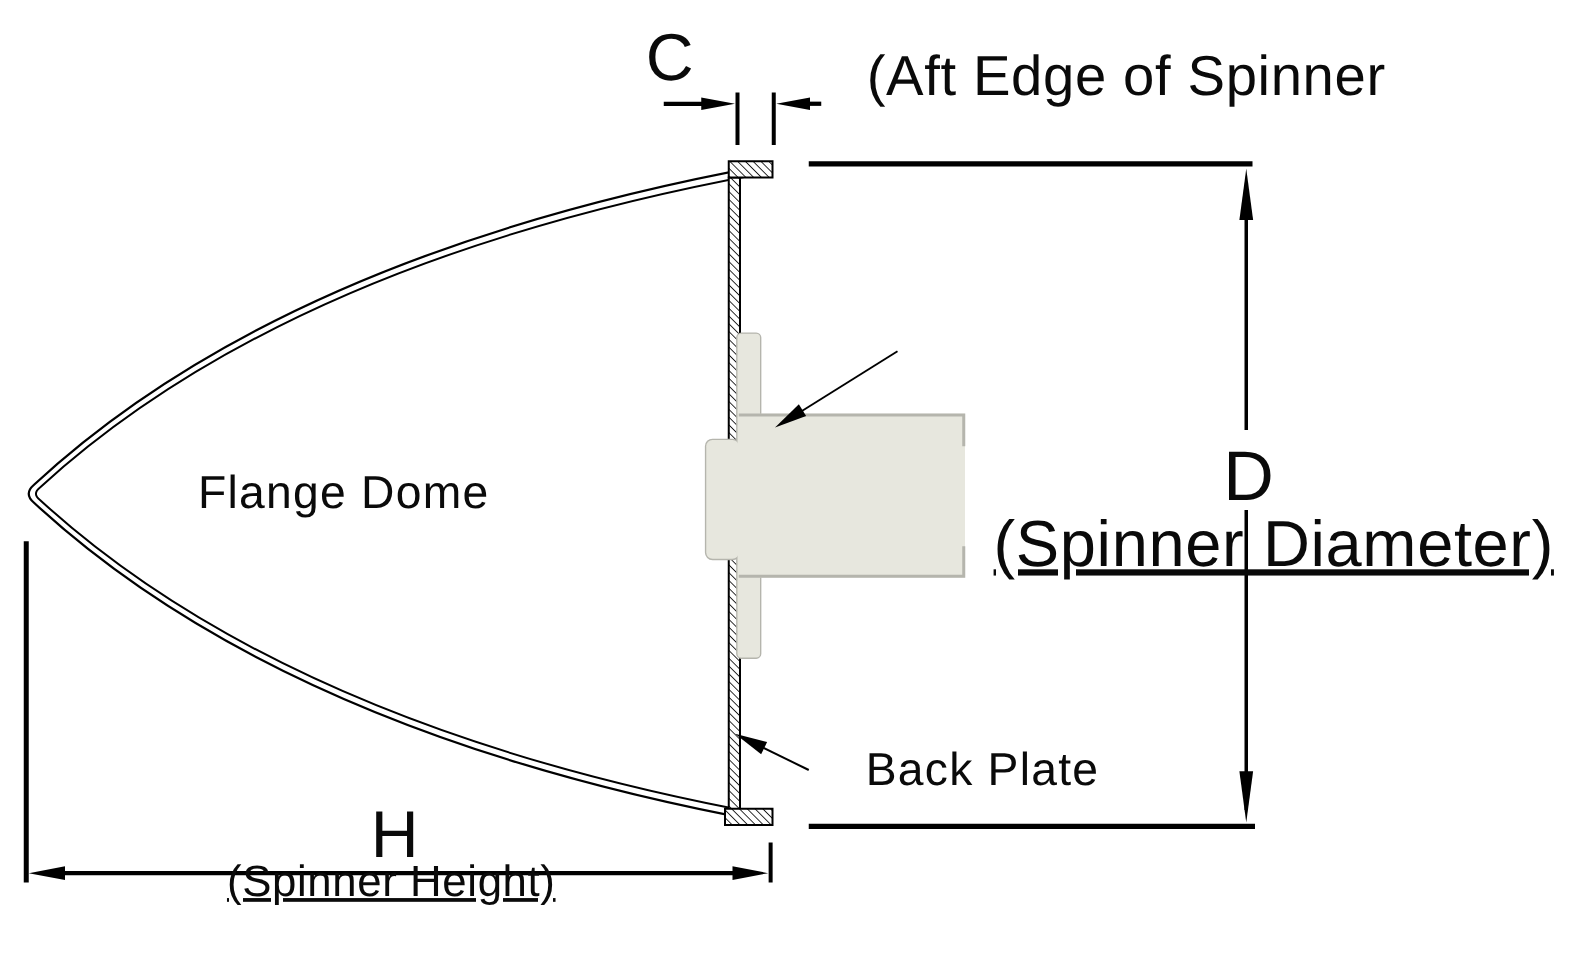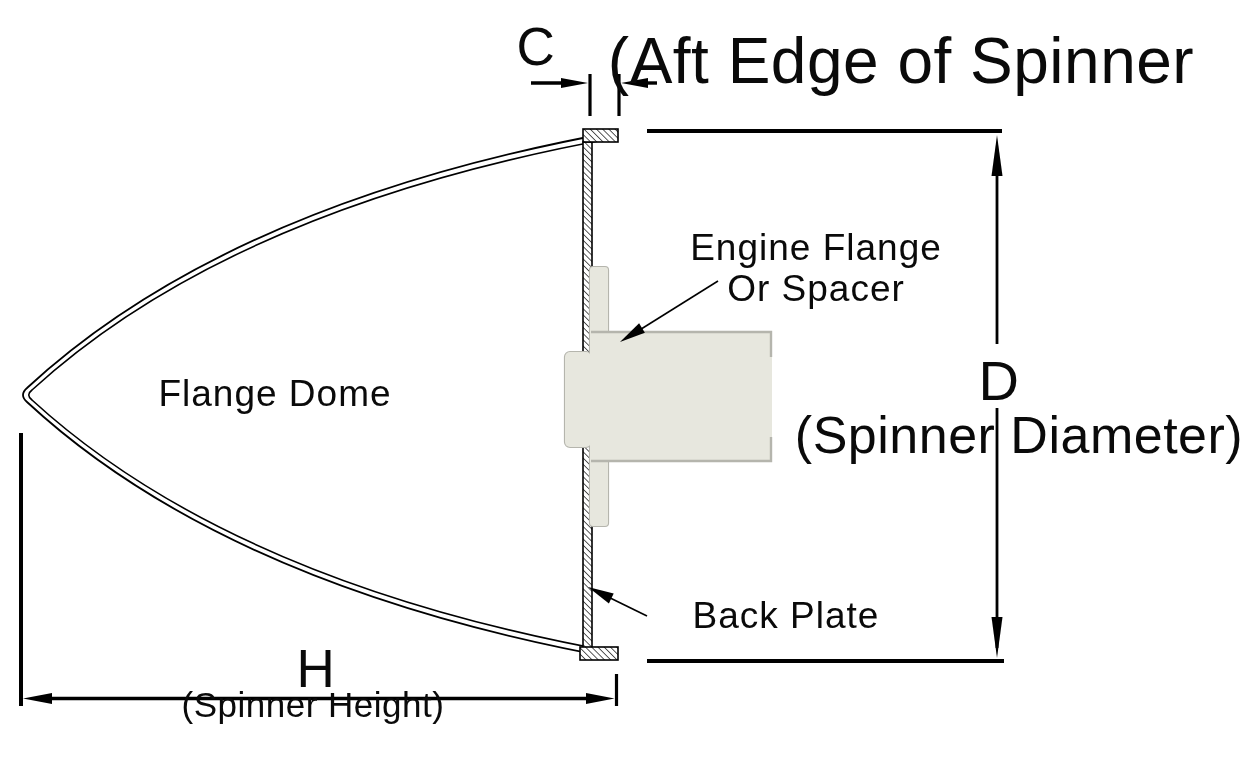--- a/index.html
+++ b/index.html
@@ -7,22 +7,22 @@
     position:relative;width:1255px;height:776px;background:#ffffff;
     font-family:"Liberation Sans", sans-serif;color:#000;overflow:hidden;
   }
   .stage svg{position:absolute;left:0;top:0;}
   .lbl{
     position:absolute;transform:translate(-50%,-50%);
     white-space:nowrap;text-align:center;line-height:1.06;
     color:#0a0a0a;letter-spacing:0.5px;
   }
   .dim-letter{font-size:53px;}
-  .dim-desc{font-size:52px;}
-  .note{font-size:64px;line-height:1.1;text-align:center;}
+  .dim-desc{font-size:52px;text-decoration:underline;}
+  .note{font-size:45px;line-height:1.1;text-align:center;}
   .part-label{font-size:37px;letter-spacing:1px;line-height:1.12;}
 </style>
 </head>
 <body>
 
 <div class="stage">
 
   <svg width="1255" height="776" viewBox="0 0 1255 776">
     <defs>
       <pattern id="hatch" width="4.4" height="4.4" patternUnits="userSpaceOnUse" patternTransform="rotate(-45)">
@@ -90,24 +90,20 @@
   </svg>
 
   <div class="lbl dim-letter" style="left:536px;top:47px;">C</div>
 
   <div class="lbl note" style="left:901px;top:61px;">
     <div>(Aft Edge of Spinner</div>
   </div>
 
   <div class="lbl part-label" style="left:275px;top:394px;">Flange Dome</div>
 
-  <div class="lbl part-label" style="left:816px;top:268px;">
-    <div>Engine Flange</div>
-    <div>Or Spacer</div>
-  </div>
 
   <div class="lbl dim-letter" style="left:999px;top:381px;font-size:56px;">D</div>
 
   <div class="lbl dim-desc" style="left:1019px;top:436px;">(Spinner Diameter)</div>
 
   <div class="lbl part-label" style="left:742px;top:616px;margin-left:44px;">Back Plate</div>
 
   <div class="lbl dim-letter" style="left:316px;top:669px;">H</div>
 
   <div class="lbl dim-desc" style="left:313px;top:705px;font-size:35px;">(Spinner Height)</div>

